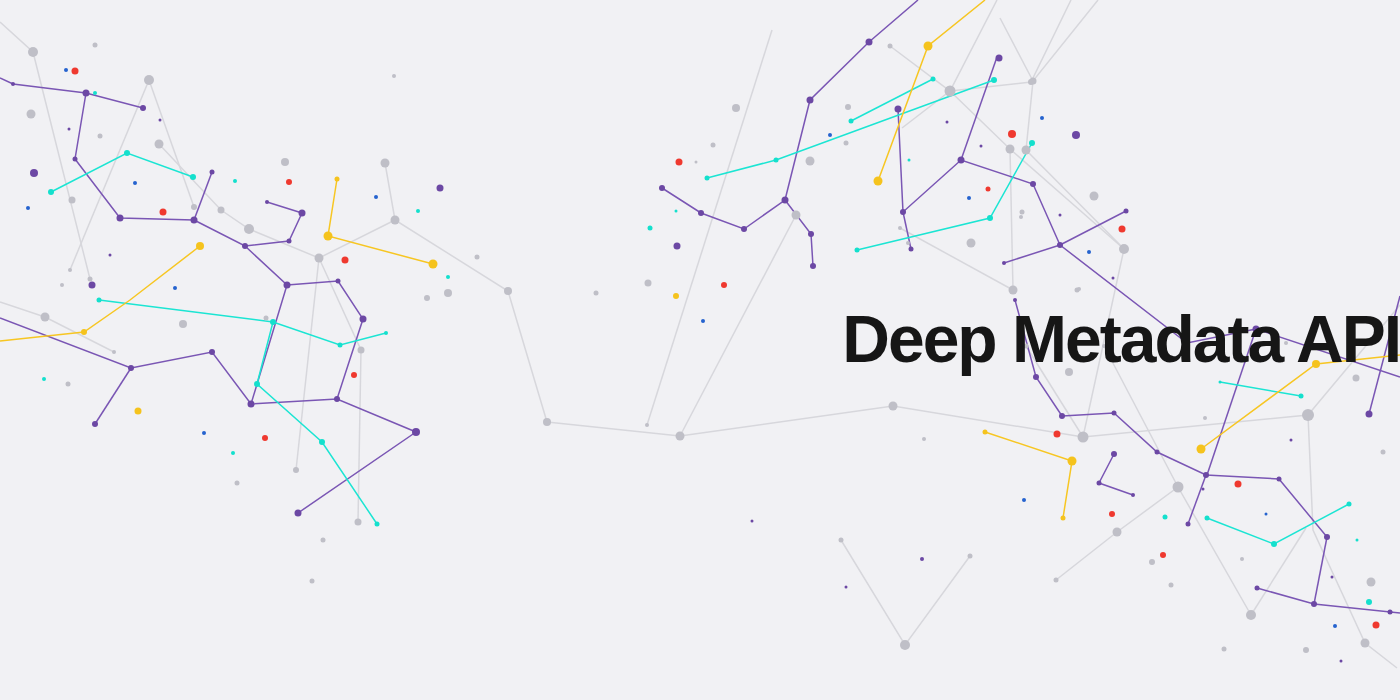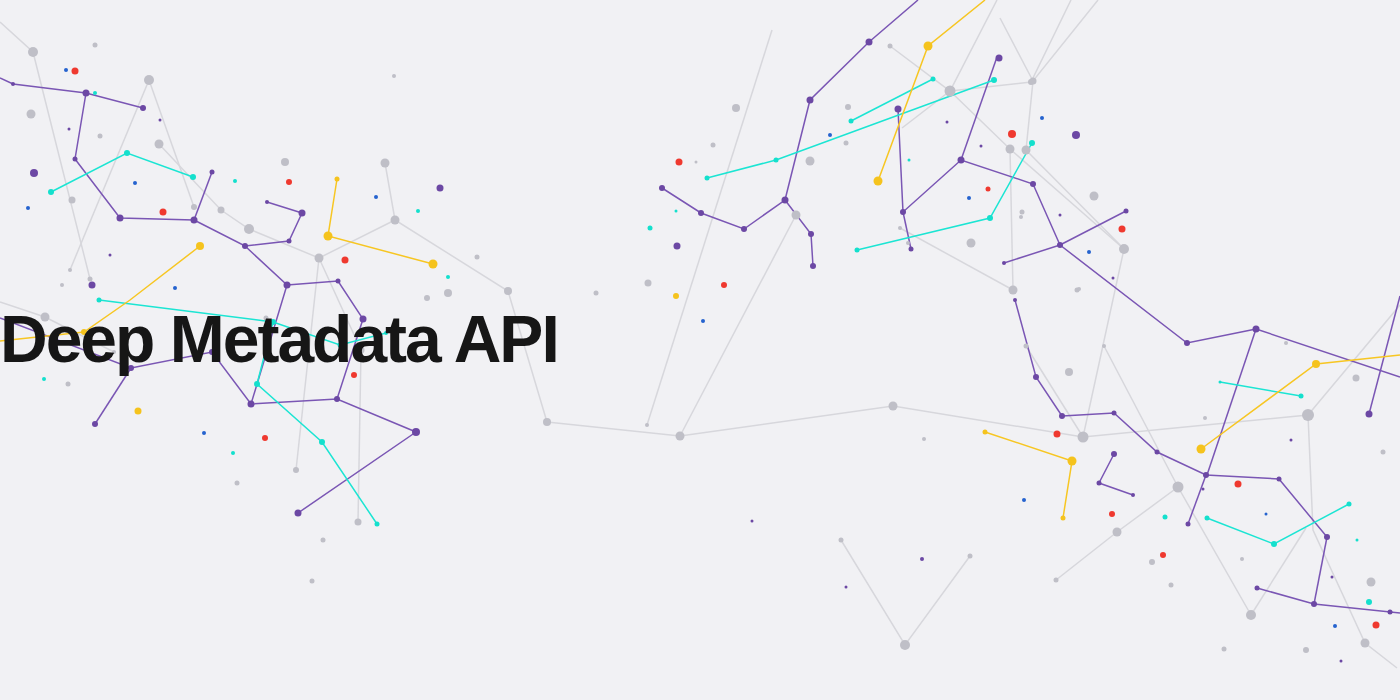--- a/index.html
+++ b/index.html
@@ -22,21 +22,21 @@
     width: 100%;
     height: 100%;
     display: block;
   }
   h1.hero-title {
     position: absolute;
     left: 0;
     right: 0;
     top: 306px;
     margin: 0;
-    text-align: left;
+    text-align: right;
     font-size: 66px;
     font-weight: bold;
     letter-spacing: -2px;
     line-height: 1;
   }
 </style>
 </head>
 <body style="background: rgb(241, 241, 244);">
 
 <div class="stage" style="background: rgb(241, 241, 244);">

